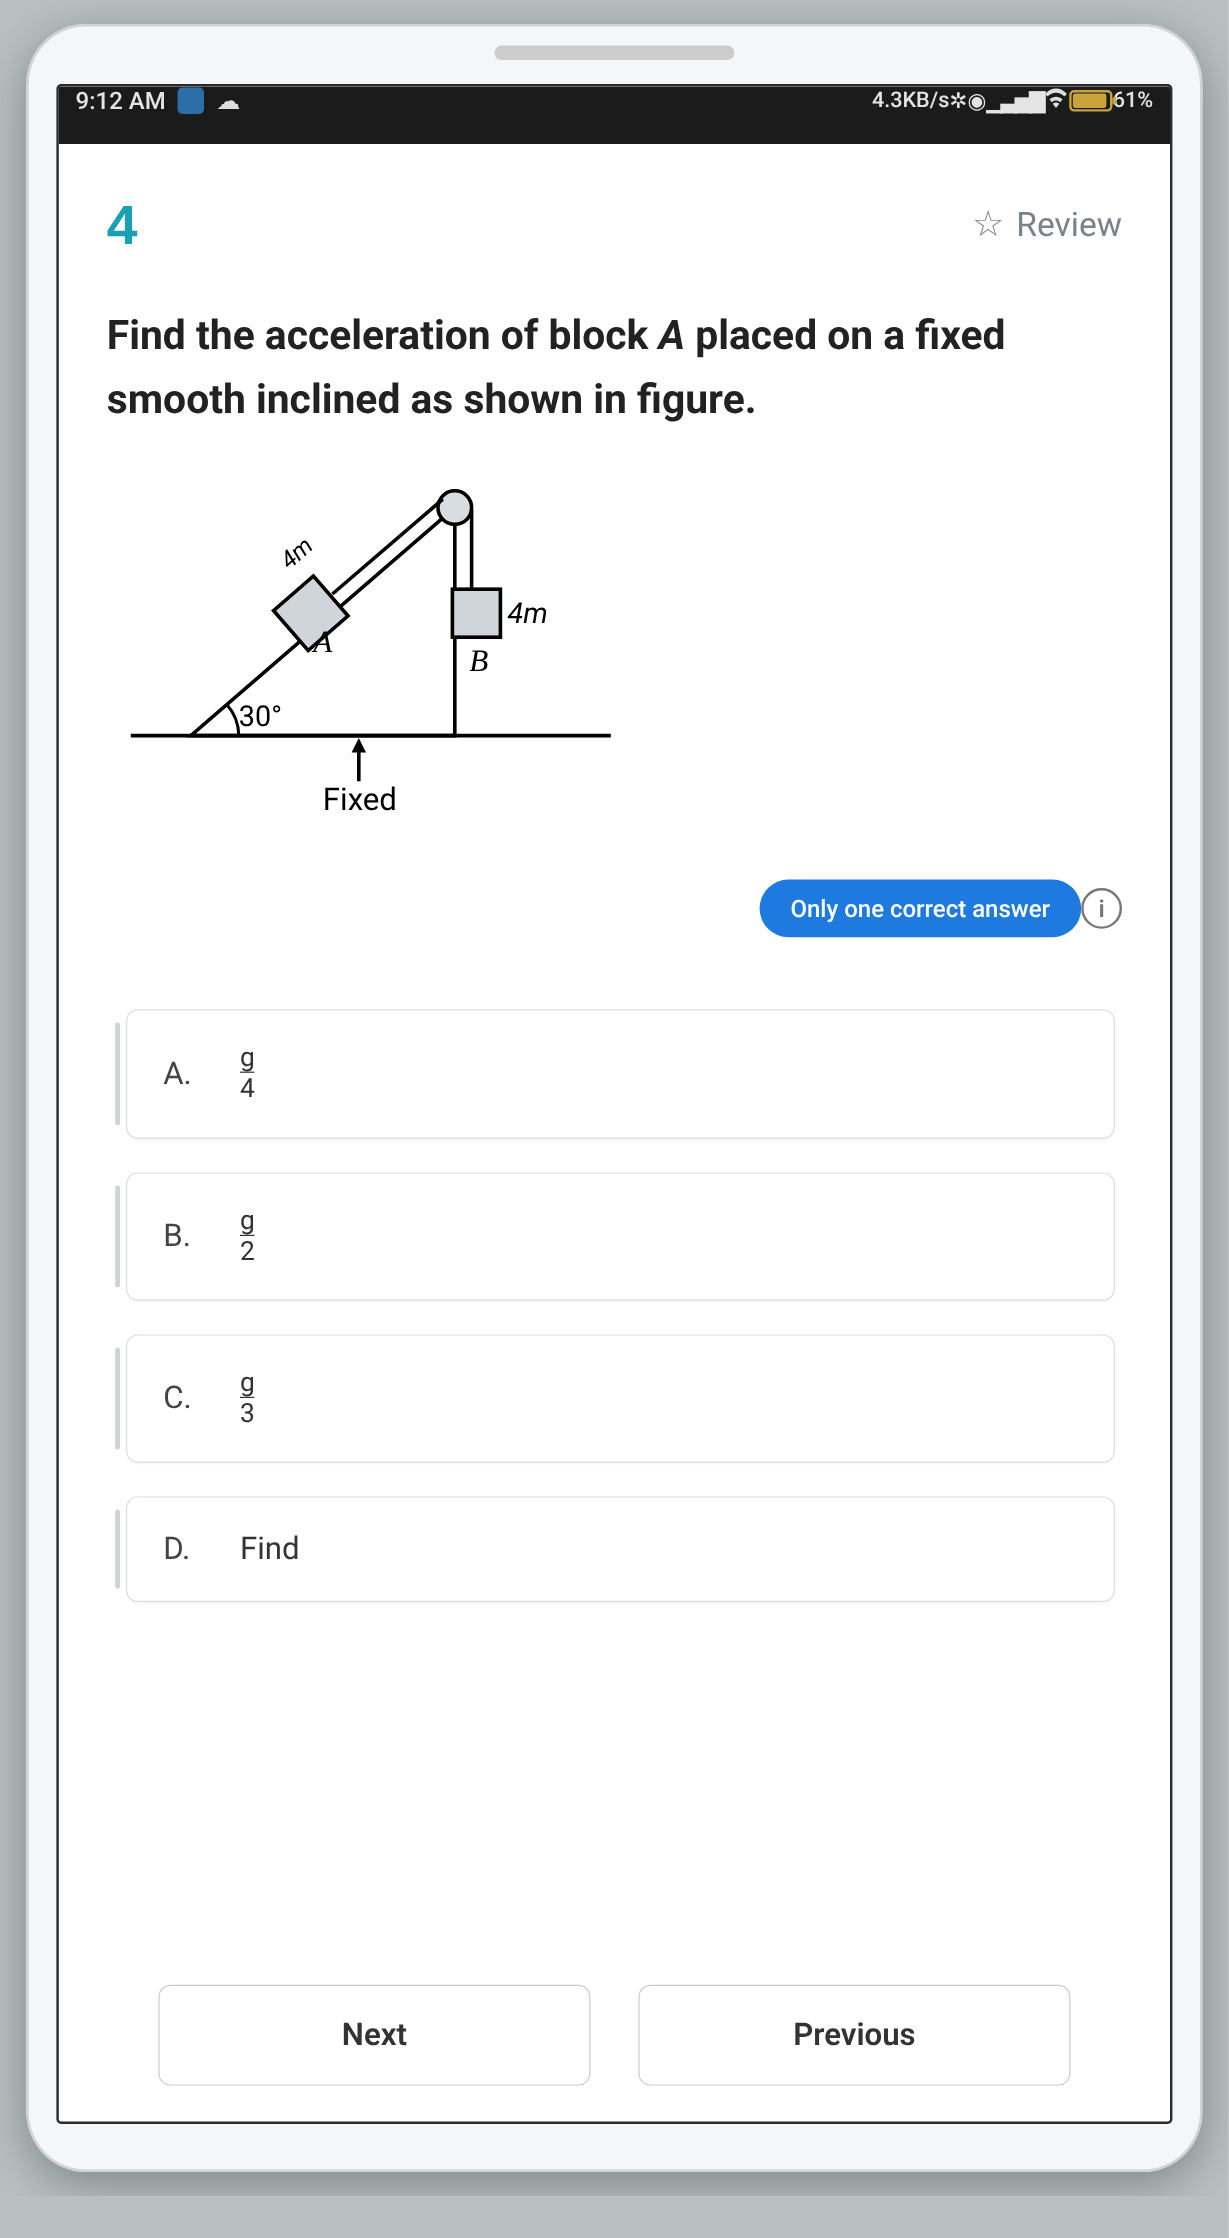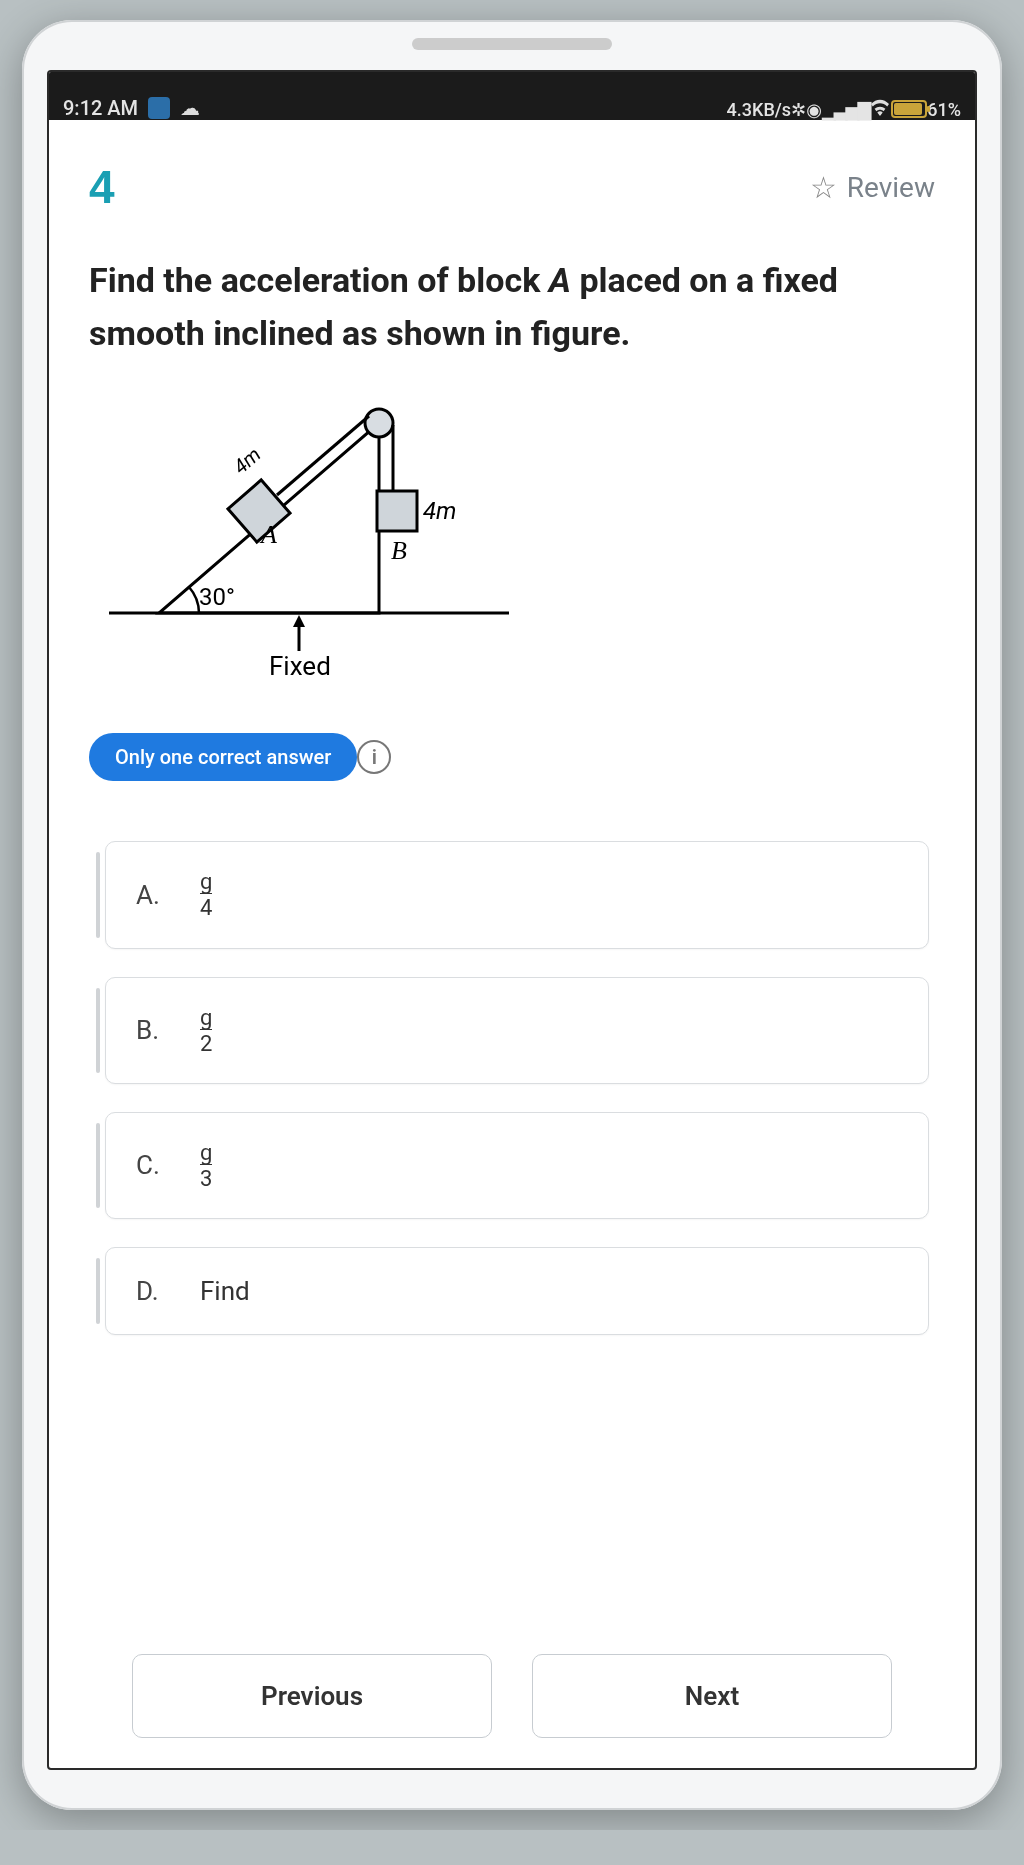--- a/index.html
+++ b/index.html
@@ -32,21 +32,21 @@
     overflow: hidden;
     min-height: 1700px;
     display:flex;flex-direction:column;
   }
   
   .status-bar {
     background: #1b1b1b;
     color: #e4e4e4;
     height: 48px;
     display: flex;
-    align-items: flex-end;
+    align-items: flex-start;
     padding: 0 14px;
     font-size: 20px;
     font-weight: 500;
   }
   .status-left { display:flex; align-items:center; gap:10px; }
   .status-right { margin-left:auto; display:flex; align-items:center; gap:0; font-size:18px; }
   .stat-box { width:22px;height:22px;border-radius:4px;background:#2b6ea8;display:inline-block; }
   .cloud-ic { font-size:20px; color:#ddd; }
   .battery {
     display:inline-flex;align-items:center;
@@ -87,21 +87,21 @@
   }
   .q-text .ital { font-style: italic; }
   
   .diagram {
     width: 420px;
     height: 300px;
     margin: 0 0 50px 10px;
   }
   
   .badge-row {
-    display:flex;justify-content:flex-start;align-items:center;
+    display:flex;justify-content:flex-end;align-items:center;
     margin-bottom: 60px;
   }
   .badge {
     background:#1f7ae0;
     color:#fff;
     padding: 12px 26px;
     border-radius: 999px;
     font-size: 20px;
     font-weight:500;
   }
@@ -246,19 +246,19 @@
             <span class="den">3</span>
           </span>
         </div>
         <div class="option">
           <span class="opt-letter">D.</span>
           <span>Find</span>
         </div>
       </div>
 
       <div class="nav-row">
+        <div class="nav-btn">Next</div>
         <div class="nav-btn">Previous</div>
-        <div class="nav-btn">Next</div>
       </div>
     </div>
 
   </div>
 </div>
 
 </body></html>

